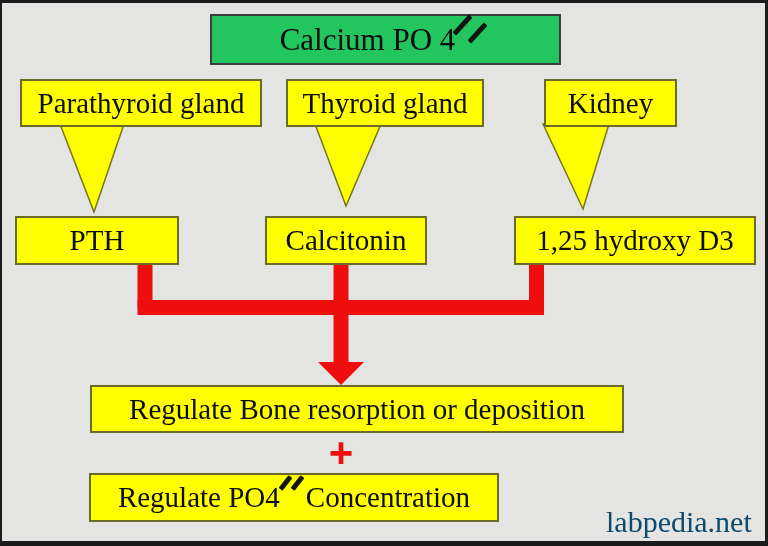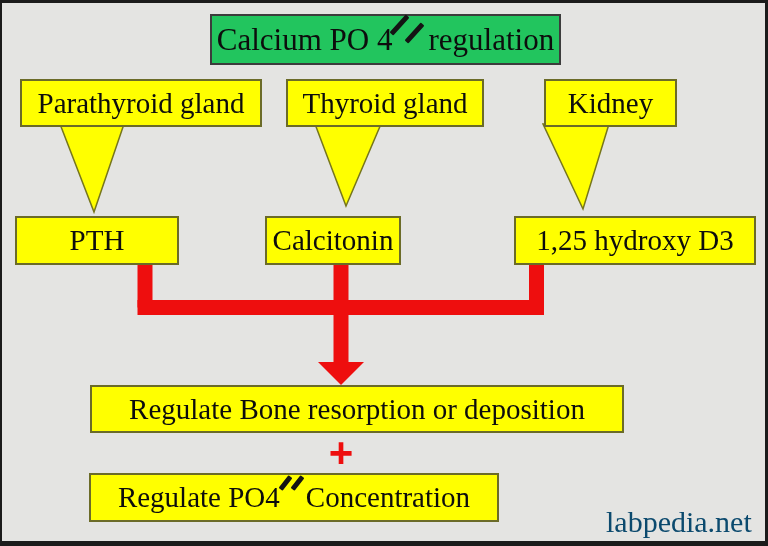--- a/index.html
+++ b/index.html
@@ -75,37 +75,36 @@
     <path d="M339 256 V361" stroke="#ee0e0e" stroke-width="15" fill="none"></path>
     <polygon points="316,359 362,359 339,382" fill="#ee0e0e"></polygon>
   </svg>
 
   <div class="box title-box" style="left:208px;top:11px;width:351px;height:51px;">
     <span>Calcium PO 4</span>
       <span class="charge-marks title-marks">
         <i class="m1"></i>
         <i class="m2"></i>
       </span>
-      <span>regulation</span>
   </div>
 
   <div class="box" style="left:18px;top:76px;width:242px;height:48px;">
     <span>Parathyroid gland</span>
   </div>
   <div class="box" style="left:284px;top:76px;width:198px;height:48px;">
     <span>Thyroid gland</span>
   </div>
   <div class="box" style="left:542px;top:76px;width:133px;height:48px;">
     <span>Kidney</span>
   </div>
 
   <div class="box" style="left:13px;top:213px;width:164px;height:49px;">
     <span>PTH</span>
   </div>
-  <div class="box" style="left:263px;top:213px;width:136px;height:49px;">
+  <div class="box" style="left:263px;top:213px;width:162px;height:49px;">
     <span>Calcitonin</span>
   </div>
   <div class="box" style="left:512px;top:213px;width:242px;height:49px;">
     <span>1,25 hydroxy D3</span>
   </div>
 
   <div class="box" style="left:88px;top:382px;width:534px;height:48px;">
     <span>Regulate Bone resorption or deposition</span>
   </div>
 

